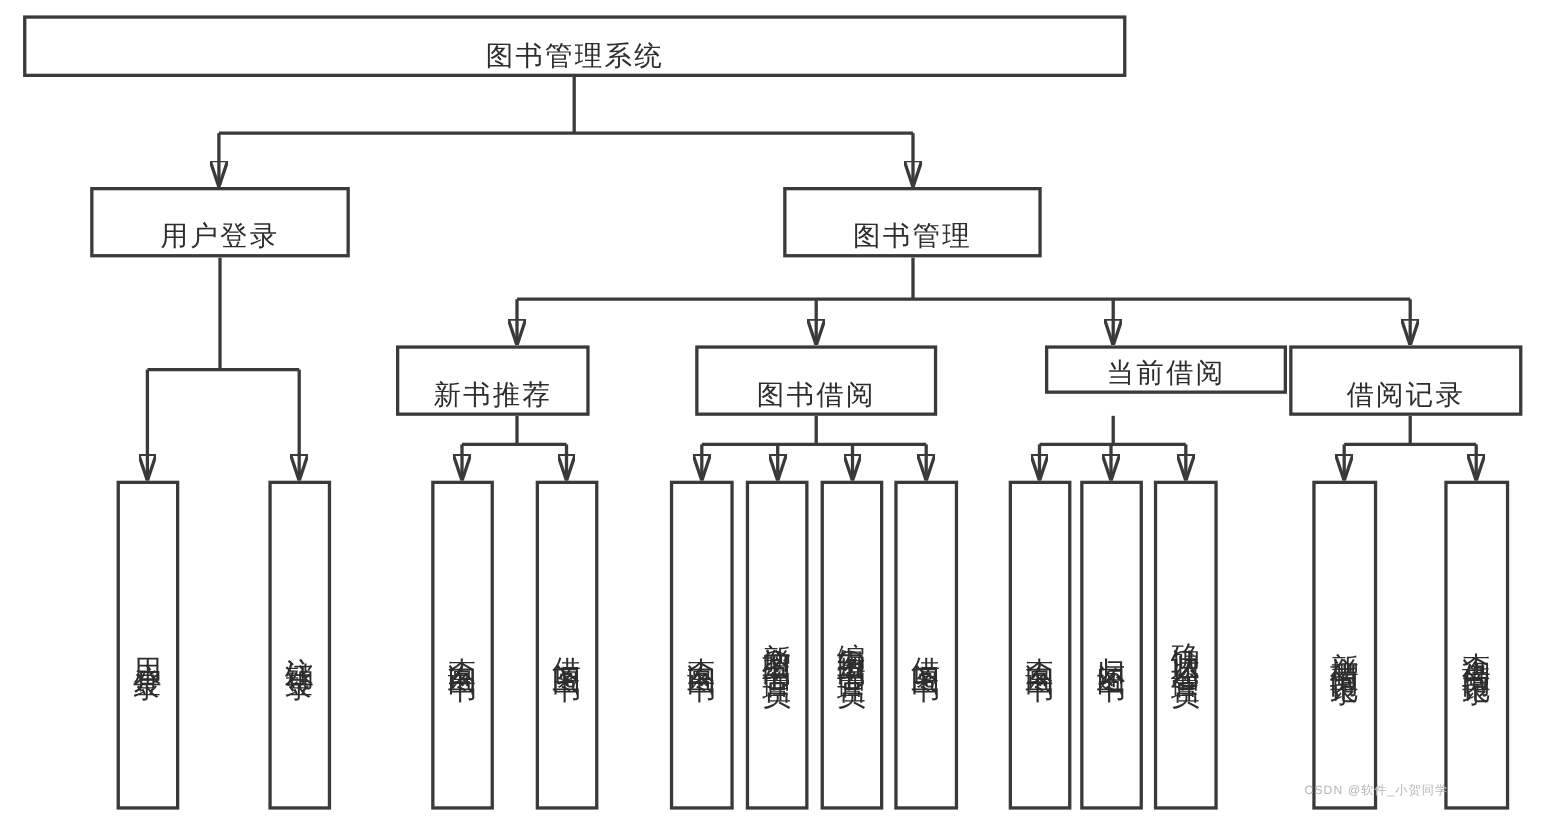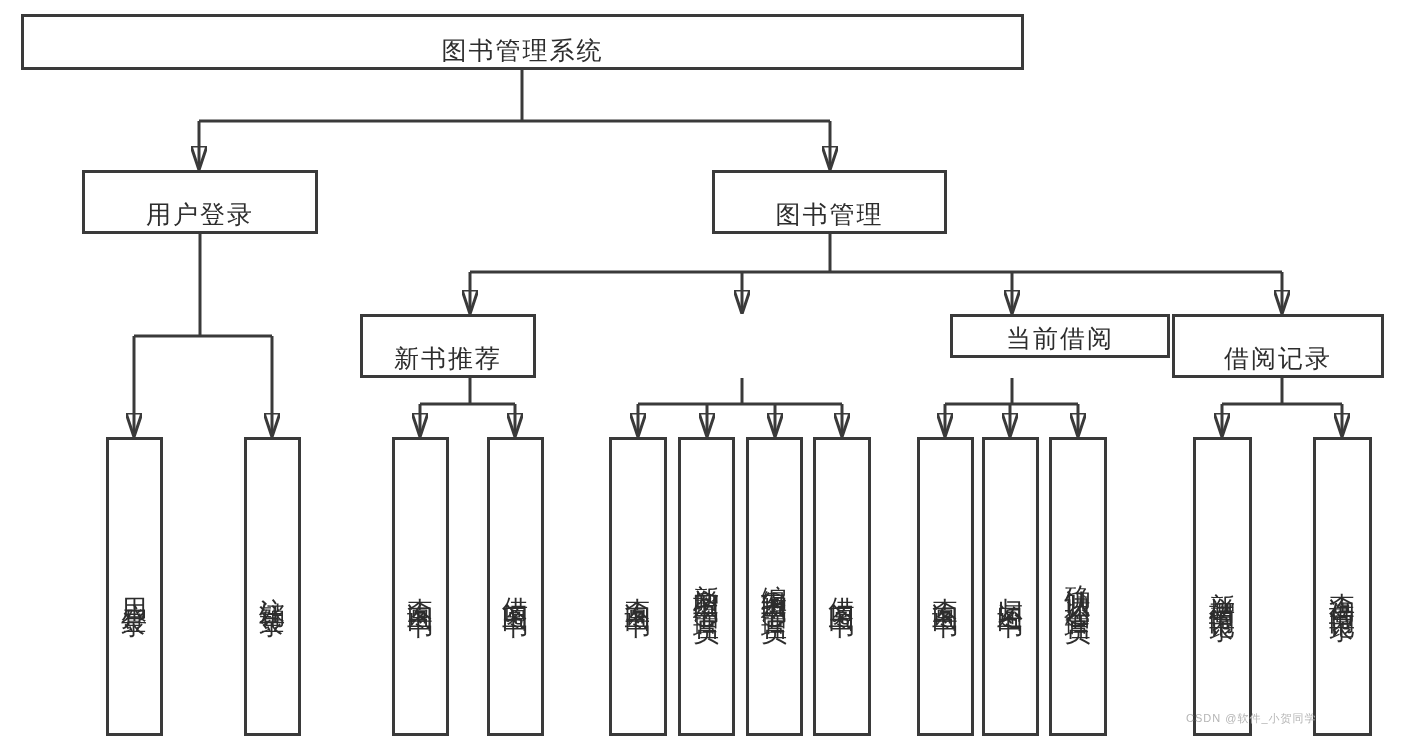--- a/index.html
+++ b/index.html
@@ -102,20 +102,23 @@
   <div class="hnode" style="left:82px;top:170px;width:236px;height:64px">
     <span>用户登录</span>
   </div>
   <div class="hnode" style="left:712px;top:170px;width:235px;height:64px">
     <span>图书管理</span>
   </div>
 
   <div class="hnode" style="left:360px;top:314px;width:176px;height:64px">
     <span>新书推荐</span>
   </div>
+  <div class="hnode" style="left:632px;top:314px;width:220px;height:64px">
+    <span>图书借阅</span>
+  </div>
   <div class="hnode" style="left:950px;top:314px;width:220px;height:44px">
     <span>当前借阅</span>
   </div>
   <div class="hnode" style="left:1172px;top:314px;width:212px;height:64px">
     <span>借阅记录</span>
   </div>
 
   <div class="vnode" style="left:106px;top:437px;width:57px;height:299px">
     <span class="vtext">用户登录</span>
   </div>

